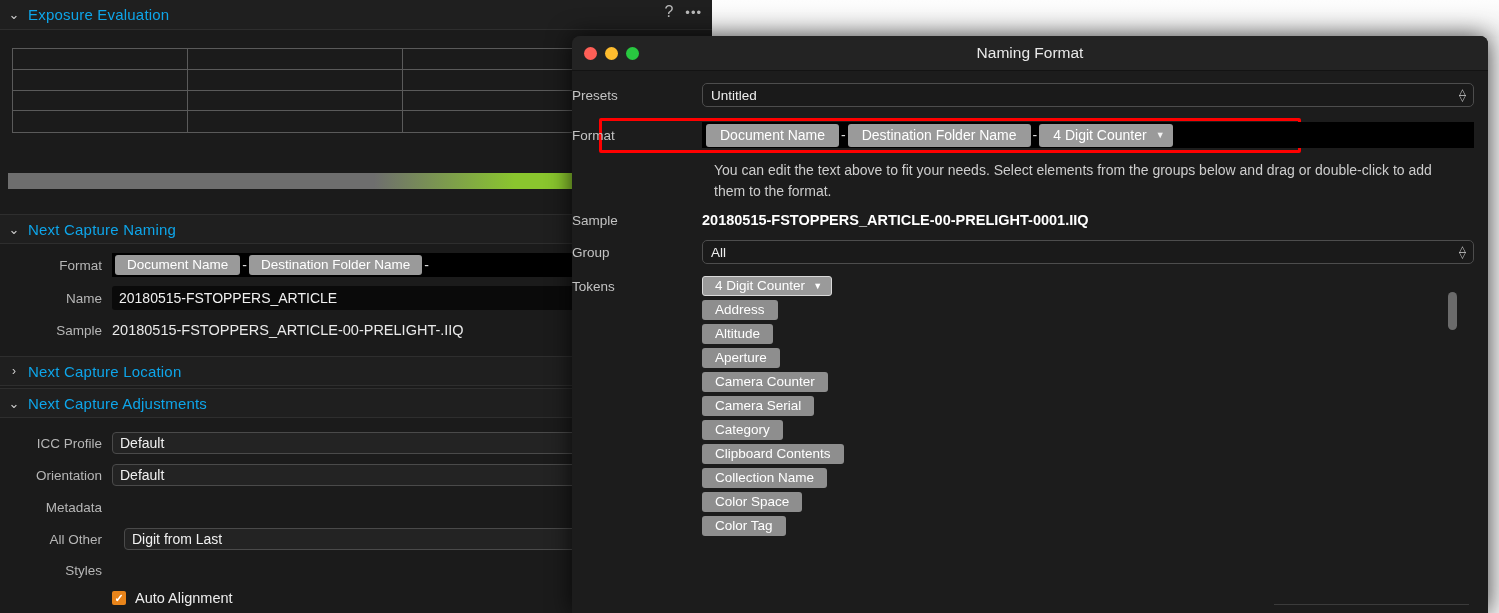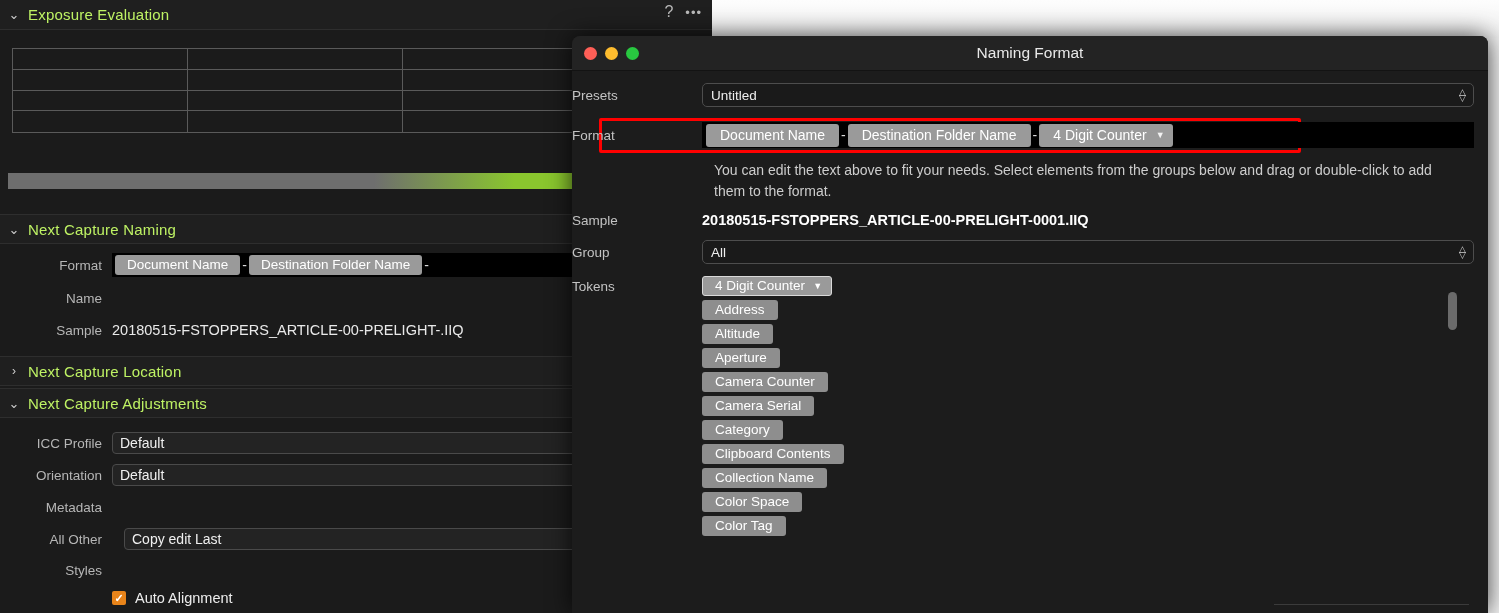--- a/index.html
+++ b/index.html
@@ -29,21 +29,21 @@
     position: absolute; left: 0; width: 712px; height: 30px;
     display: flex; align-items: center;
     border-top: 1px solid #2e2e2e;
     border-bottom: 1px solid #2e2e2e;
     background: #1f1f1f;
   }
   .section-header .chev {
     width: 28px; text-align: center; color: #cfcfcf; font-size: 13px; line-height: 1;
   }
   .section-header .title {
-    color: #bef264; font-size: 15px; letter-spacing: .2px;
+    color: #0ea5e9; font-size: 15px; letter-spacing: .2px;
   }
 
   
   .grid-table {
     position: absolute; left: 12px; top: 48px; width: 700px; height: 85px;
     border: 1px solid #5a5a5a; border-right: none;
     display: grid;
     grid-template-columns: 175px 215px 210px 100px;
     grid-template-rows: 1fr 1fr 1fr 1fr;
   }
@@ -220,20 +220,21 @@
       <div class="format-strip" style="width:588px">
         <span class="token">Document Name</span>
         <span class="dash">-</span>
         <span class="token">Destination Folder Name</span>
         <span class="dash">-</span>
       </div>
     </div>
 
     <div class="frow" style="top:285px;">
       <div class="flabel">Name</div>
+      <div class="ffield" style="width:588px;border:none;height:24px">20180515-FSTOPPERS_ARTICLE</div>
     </div>
 
     <div class="frow" style="top:317px;">
       <div class="flabel">Sample</div>
       <div class="fvalue-static">20180515-FSTOPPERS_ARTICLE-00-PRELIGHT-.IIQ</div>
     </div>
 
     <div class="section-header" style="top:356px;">
       <span class="chev" style="font-size:12px">›</span>
       <span class="title">Next Capture Location</span>
@@ -250,21 +251,21 @@
     </div>
     <div class="frow" style="top:462px;">
       <div class="flabel">Orientation</div>
       <div class="fcombo" style="width:588px">Default</div>
     </div>
     <div class="frow" style="top:494px;">
       <div class="flabel">Metadata</div>
     </div>
     <div class="frow" style="top:526px;justify-content:space-between;">
       <div class="flabel">All Other</div>
-      <div class="fcombo" style="width:588px">Copy edit Last</div>
+      <div class="fcombo" style="width:588px">Digit from Last</div>
     </div>
     <div class="frow" style="top:557px;">
       <div class="flabel">Styles</div>
     </div>
     <div class="frow" style="top:585px;">
       <div class="flabel"></div>
       <span class="chk">✓</span>
       <span style="color:#ededed;font-size:14.5px;margin-left:9px">Auto Alignment</span>
     </div>
   </div>

